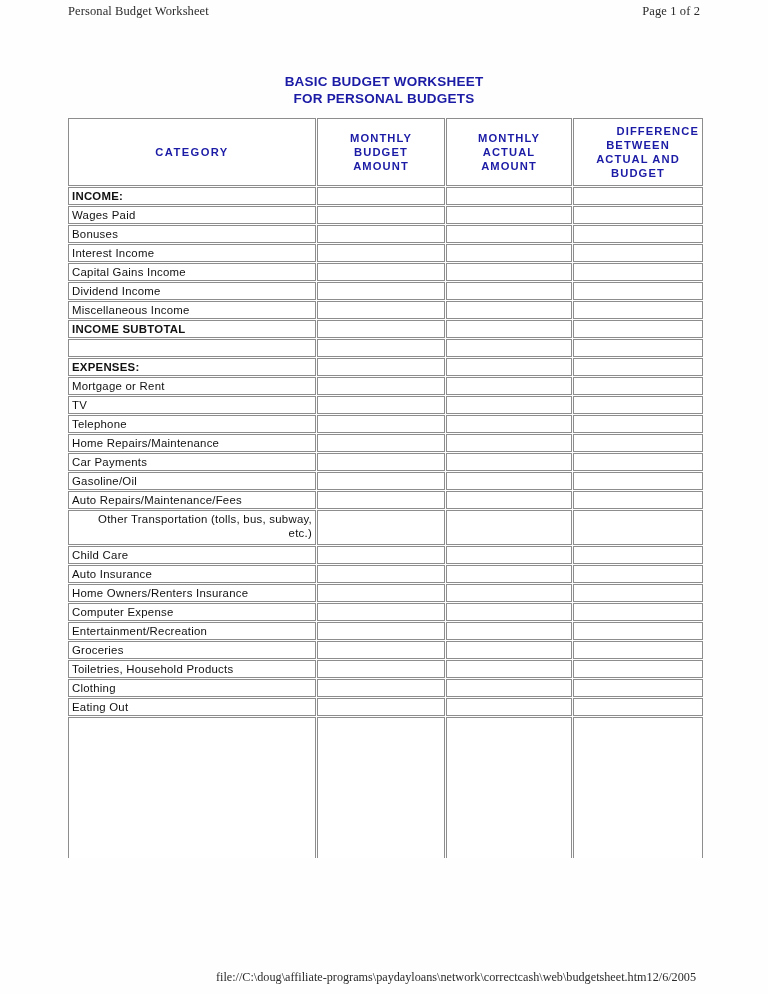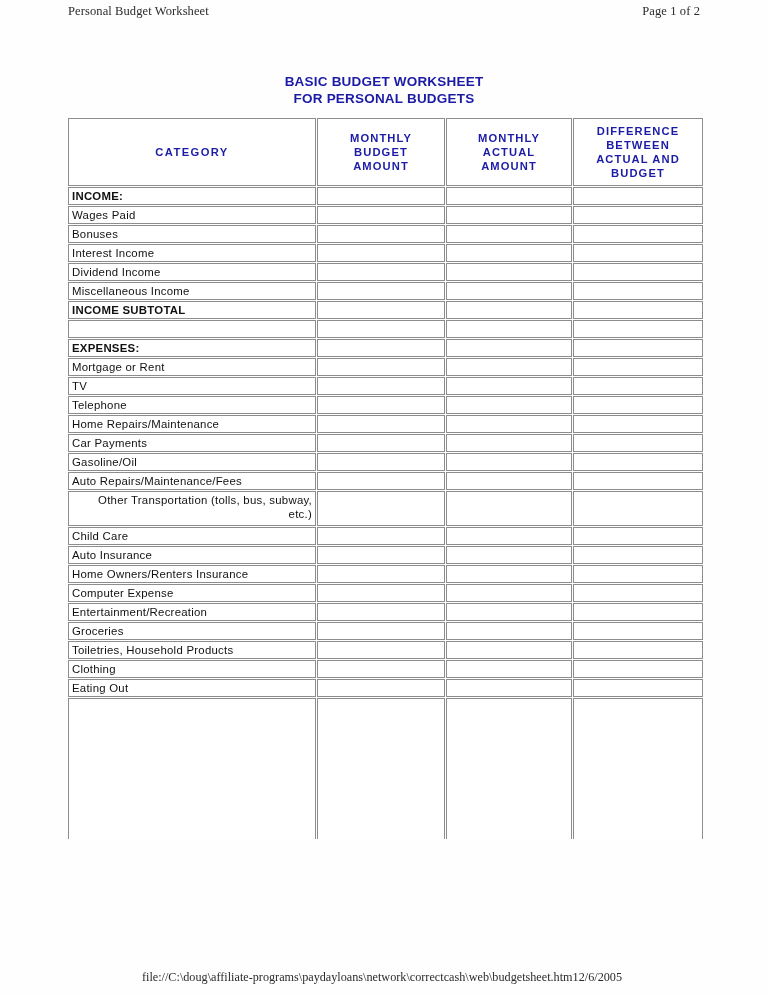--- a/index.html
+++ b/index.html
@@ -38,21 +38,21 @@
     font-size: 12.5px;
     color: #2b2b2b;
     letter-spacing: 0.1px;
   }
   .print-footer {
     position: absolute;
     bottom: 9px;
     left: 68px;
     right: 68px;
     display: flex;
-    justify-content: center;
+    justify-content: flex-end;
     align-items: baseline;
     font-family: "Liberation Serif", serif;
     font-size: 12.2px;
     color: #2b2b2b;
   }
   .print-footer .url {
     white-space: nowrap;
   }
   .print-footer .date {
     white-space: nowrap;
@@ -176,21 +176,21 @@
               <span style="display: block;">MONTHLY</span>
               <span style="display: block;">BUDGET</span>
               <span style="display: block;">AMOUNT</span>
             </td>
             <td>
               <span style="display: block;">MONTHLY</span>
               <span style="display: block;">ACTUAL</span>
               <span style="display: block;">AMOUNT</span>
             </td>
             <td>
-              <span style="display: block;">DIFFERENCE</span>
+              <span style="display: block; text-align: right;">DIFFERENCE</span>
               <span style="display: block;">BETWEEN</span>
               <span style="display: block;">ACTUAL AND</span>
               <span style="display: block;">BUDGET</span>
             </td>
           </tr>
           <tr>
             <td class="section">INCOME:</td>
             <td></td>
             <td></td>
             <td></td>
@@ -207,20 +207,26 @@
             <td></td>
             <td></td>
           </tr>
           <tr>
             <td>Interest Income</td>
             <td></td>
             <td></td>
             <td></td>
           </tr>
           <tr>
+            <td>Capital Gains Income</td>
+            <td></td>
+            <td></td>
+            <td></td>
+          </tr>
+          <tr>
             <td>Dividend Income</td>
             <td></td>
             <td></td>
             <td></td>
           </tr>
           <tr>
             <td>Miscellaneous Income</td>
             <td></td>
             <td></td>
             <td></td>

